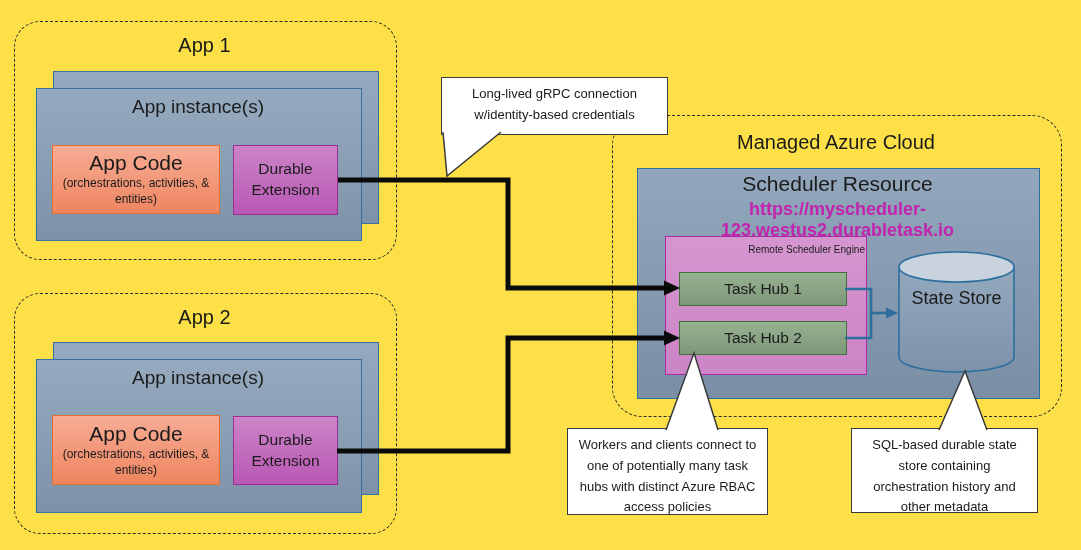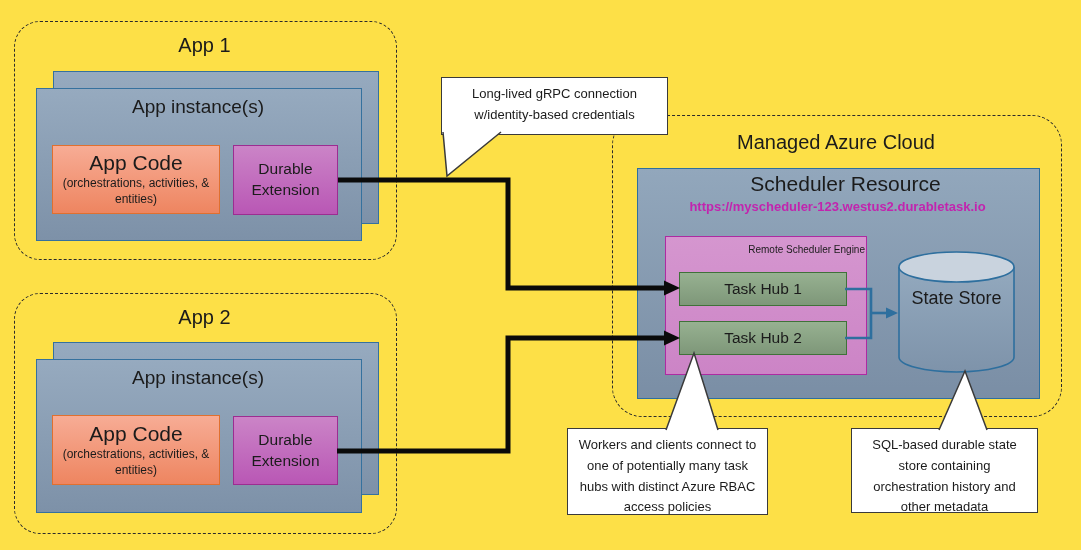--- a/index.html
+++ b/index.html
@@ -26,22 +26,22 @@
   .durable-box{
     position:absolute;border:1.6px solid #9C2D91;
     background:linear-gradient(#CB84C7,#B957B5);z-index:4;
     display:flex;align-items:center;justify-content:center;text-align:center;
     font-size:15.5px;line-height:1.35;padding:2px;box-sizing:border-box;
   }
   .sched-box{
     position:absolute;border:1.6px solid #2E6F9E;
     background:linear-gradient(#92A7BC,#7A8EA5);z-index:2;
   }
-  .sched-title{position:absolute;text-align:center;font-size:21px;z-index:3;margin-left:8px;}
-  .sched-url{position:absolute;text-align:center;font-size:13px;font-weight:bold;color:#C224AE;z-index:3;}
+  .sched-title{position:absolute;text-align:center;font-size:21px;z-index:3;}
+  .sched-url{position:absolute;text-align:center;font-size:18px;font-weight:bold;color:#C224AE;z-index:3;}
   .engine-box{
     position:absolute;border:1.6px solid #AD2BA2;
     background:linear-gradient(#D596CF,#CC84C6);z-index:3;
   }
   .engine-title{position:absolute;text-align:right;font-size:10px;z-index:4;}
   .hub-box{
     position:absolute;border:1.6px solid #40713A;
     background:linear-gradient(#97B191,#7E9779);z-index:4;
     display:flex;align-items:center;justify-content:center;font-size:15.5px;
   }

